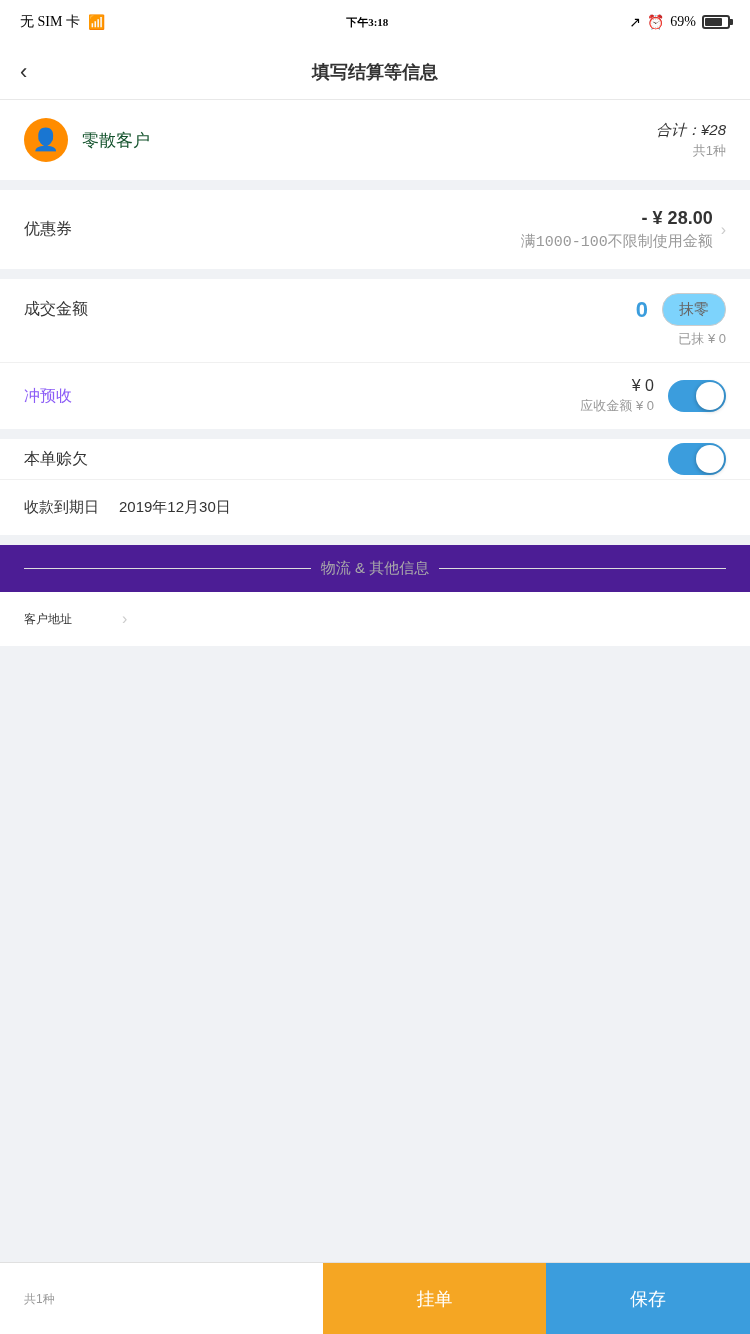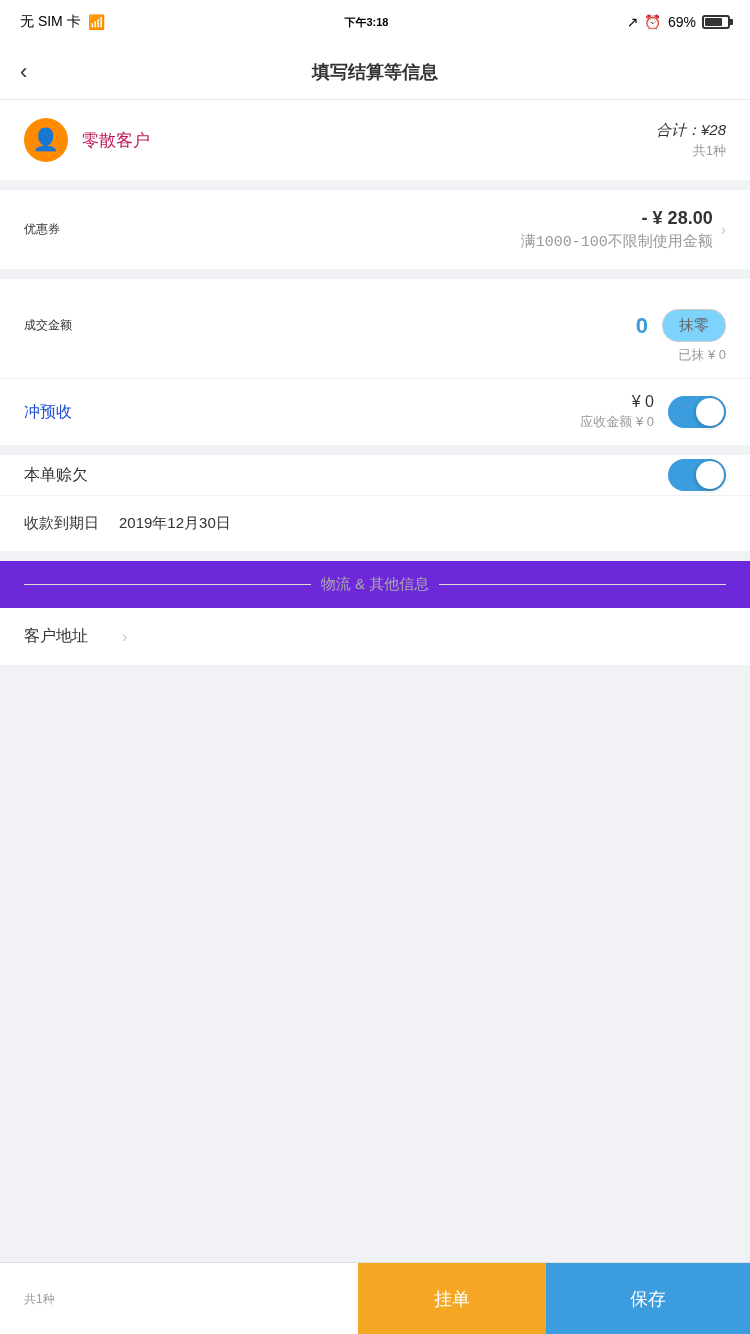--- a/index.html
+++ b/index.html
@@ -16,20 +16,21 @@
     
     .status-bar {
       height: 44px;
       background: #fff;
       display: flex;
       align-items: center;
       justify-content: space-between;
       padding: 4px 20px;
       font-size: 15px;
       font-weight: 500;
+      font-family: Liberation Serif, serif;
     }
     .status-left { display: flex; align-items: center; gap: 8px; font-size: 14px; }
     .status-center { font-size: 11px; font-weight: 600; }
     .status-right { display: flex; align-items: center; gap: 6px; font-size: 14px; }
     .battery-icon {
       display: inline-block;
       width: 28px; height: 14px;
       border: 2px solid #333;
       border-radius: 3px;
       position: relative;
@@ -96,21 +97,21 @@
       background: #FF8C00;
       border-radius: 50%;
       display: flex;
       align-items: center;
       justify-content: center;
       color: white;
       font-size: 22px;
     }
     .customer-name {
       font-size: 17px;
-      color: #be185d;
+      color: #14532d;
       font-weight: 500;
     }
     .customer-total {
       text-align: right;
     }
     .customer-total-amount {
       font-size: 15px;
       color: #333;
       font-style: italic;
     }
@@ -124,21 +125,21 @@
     .form-row {
       display: flex;
       align-items: center;
       justify-content: space-between;
       padding: 18px 24px;
       border-top: 1px solid #f0f0f0;
     }
     .form-row:first-child { border-top: none; }
 
     .form-label {
-      font-size: 12px;
+      font-size: 16px;
       color: #333;
       min-width: 80px;
     }
     .form-value-area {
       text-align: right;
       flex: 1;
     }
 
     
     .coupon-value {
@@ -160,21 +161,21 @@
     .coupon-row-right {
       display: flex;
       align-items: center;
     }
 
     
     .transaction-row {
       display: flex;
       align-items: center;
       justify-content: space-between;
-      padding: 30px 24px 0 24px;
+      padding: 14px 24px 0 24px;
     }
     .transaction-value-area {
       display: flex;
       align-items: center;
       gap: 14px;
     }
     .transaction-input {
       font-size: 22px;
       font-weight: 600;
       color: #3b9ddd;
@@ -200,21 +201,21 @@
     
     .precollect-row {
       display: flex;
       align-items: center;
       justify-content: space-between;
       padding: 14px 24px;
       border-top: 1px solid #f0f0f0;
     }
     .precollect-label {
       font-size: 16px;
-      color: #1d4ed8;
+      color: #8b5cf6;
     }
     .precollect-right {
       display: flex;
       align-items: center;
       gap: 14px;
     }
     .precollect-value-area {
       text-align: right;
     }
     .precollect-amount {
@@ -266,21 +267,21 @@
       color: #333;
       display: flex;
       align-items: center;
       gap: 20px;
     }
     .duedate-label { color: #333; }
     .duedate-value { color: #333; }
 
     
     .logistics-header {
-      background: #6d28d9;
+      background: #4c1d95;
       padding: 14px 24px;
       text-align: center;
       font-size: 15px;
       color: #aaa;
       display: flex;
       align-items: center;
       justify-content: center;
       gap: 10px;
     }
     .logistics-header::before,
@@ -293,21 +294,21 @@
 
     
     .address-row {
       display: flex;
       align-items: center;
       padding: 18px 24px;
       gap: 20px;
       cursor: pointer;
     }
     .address-label {
-      font-size: 16px;
+      font-size: 12px;
       color: #333;
       min-width: 70px;
       flex-shrink: 0;
     }
     .address-value {
       font-size: 15px;
       color: #666;
       flex: 1;
     }
 
@@ -335,21 +336,21 @@
     .bottom-transaction {
       font-size: 15px;
       color: #333;
     }
     .bottom-count {
       font-size: 12px;
       color: #999;
       margin-top: 2px;
     }
     .bottom-btn-suspend {
-      width: 188px;
+      width: 223px;
       background: #F5A623;
       display: flex;
       align-items: center;
       justify-content: center;
       font-size: 18px;
       color: #fff;
       font-weight: 500;
       cursor: pointer;
     }
     .bottom-btn-save {

